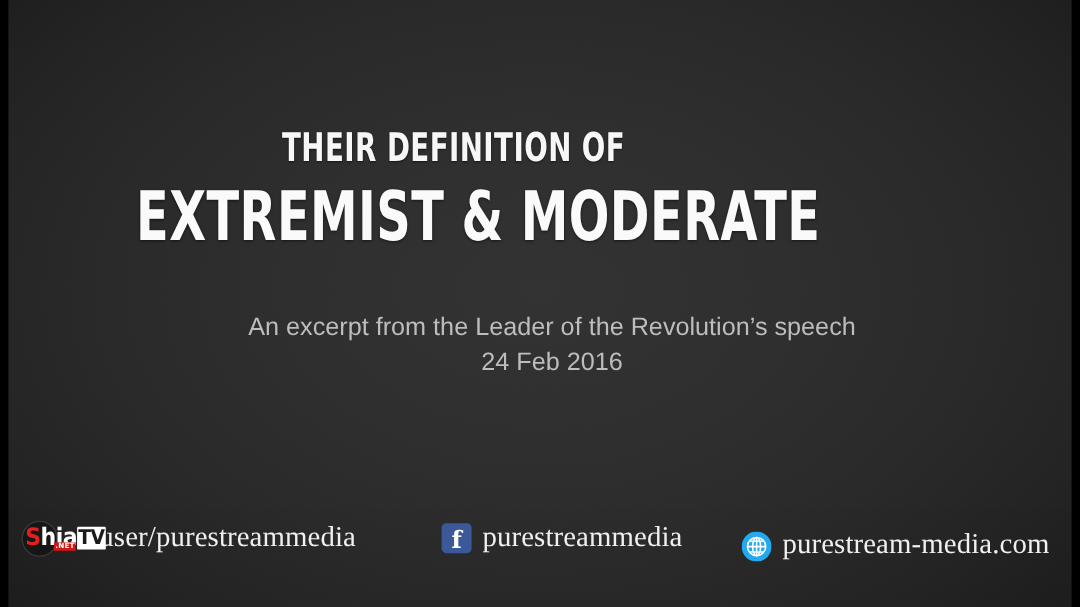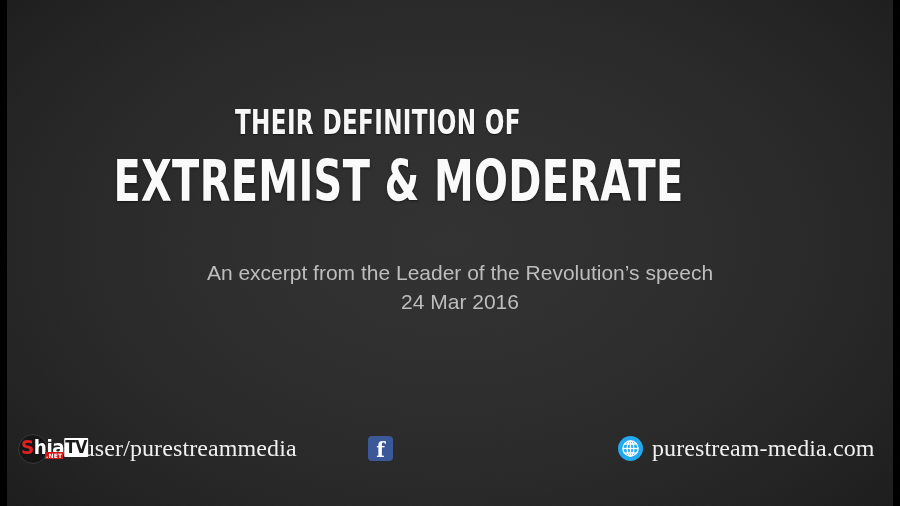--- a/index.html
+++ b/index.html
@@ -124,21 +124,21 @@
     height: 40px;
   }
   .footer-item {
     position: absolute;
     display: flex;
     align-items: center;
     height: 40px;
   }
   .footer-item.shiatv   { left: 18px;  }
   .footer-item.facebook { left: 368px; }
-  .footer-item.website  { left: 618px; }
+  .footer-item.website  { left: 618px; align-items: flex-end; }
 
   .footer-text {
     font-family: "Liberation Serif", serif;
     font-size: 24px;
     line-height: 28px;
     color: #f0f0f0;
     white-space: nowrap;
     letter-spacing: 0.1px;
   }
   .footer-text.tight { margin-left: 0px; }
@@ -248,40 +248,41 @@
 
   <div class="texture"></div>
 
   <div class="title-block">
     <span class="title-line1">THEIR DEFINITION OF</span>
     <span class="title-line2">EXTREMIST &amp; MODERATE</span>
   </div>
 
   <div class="subtitle-block">
     <span class="subtitle-line">An excerpt from the Leader of the Revolution’s speech</span>
-    <span class="subtitle-line">24 Mar 2016</span>
+    <span class="subtitle-line">24 Feb 2016</span>
   </div>
 
   <div class="footer">
 
     <div class="footer-item shiatv">
       <span class="shiatv-logo">
         <span class="shiatv-disc"></span>
         <span class="shiatv-word">
           <span class="shiatv-s">S</span><span class="shiatv-hia">hia</span><span class="shiatv-tv">TV</span>
         </span>
         <span class="shiatv-net">.NET</span>
       </span>
       <span class="footer-text tight">/user/purestreammedia</span>
     </div>
 
     <div class="footer-item facebook">
       <span class="fb-icon">
         <span class="fb-f">f</span>
       </span>
+      <span class="footer-text gap">purestreammedia</span>
     </div>
 
     <div class="footer-item website">
       <span class="globe-icon">
         <svg width="25" height="25" viewBox="0 0 25 25">
           <circle cx="12.5" cy="12.5" r="12.5" fill="#22a9ef"></circle>
           <g fill="none" stroke="#ffffff" stroke-width="1.3">
             <circle cx="12.5" cy="12.5" r="7.6"></circle>
             <ellipse cx="12.5" cy="12.5" rx="3.3" ry="7.6"></ellipse>
             <line x1="4.9" y1="12.5" x2="20.1" y2="12.5"></line>

